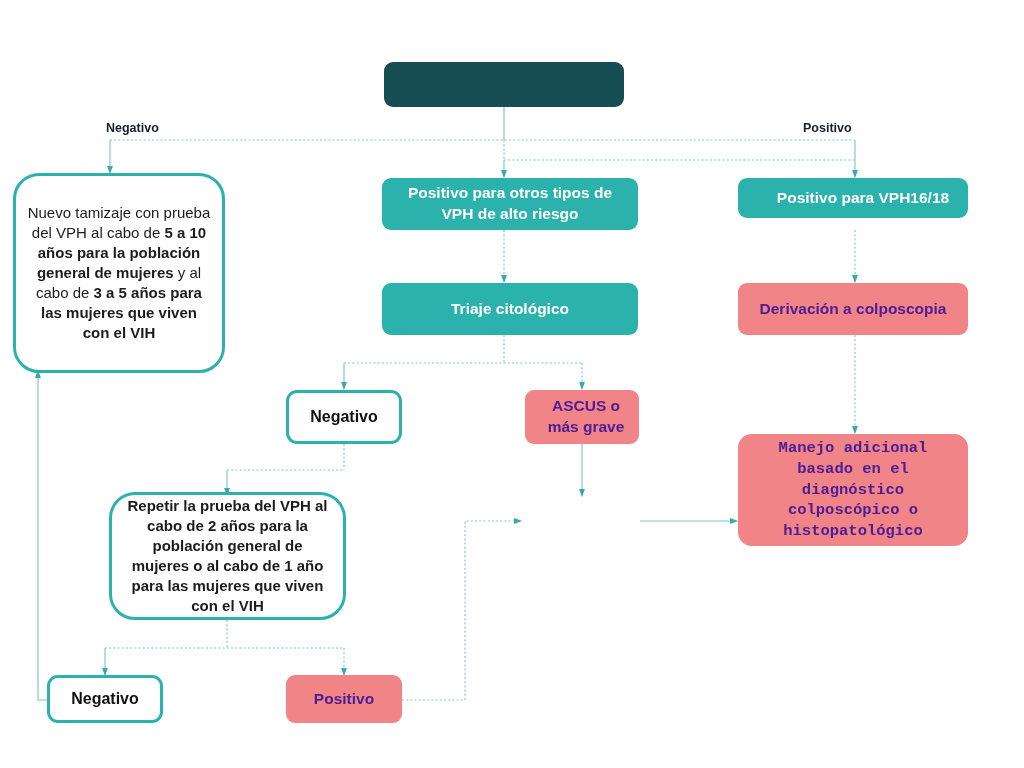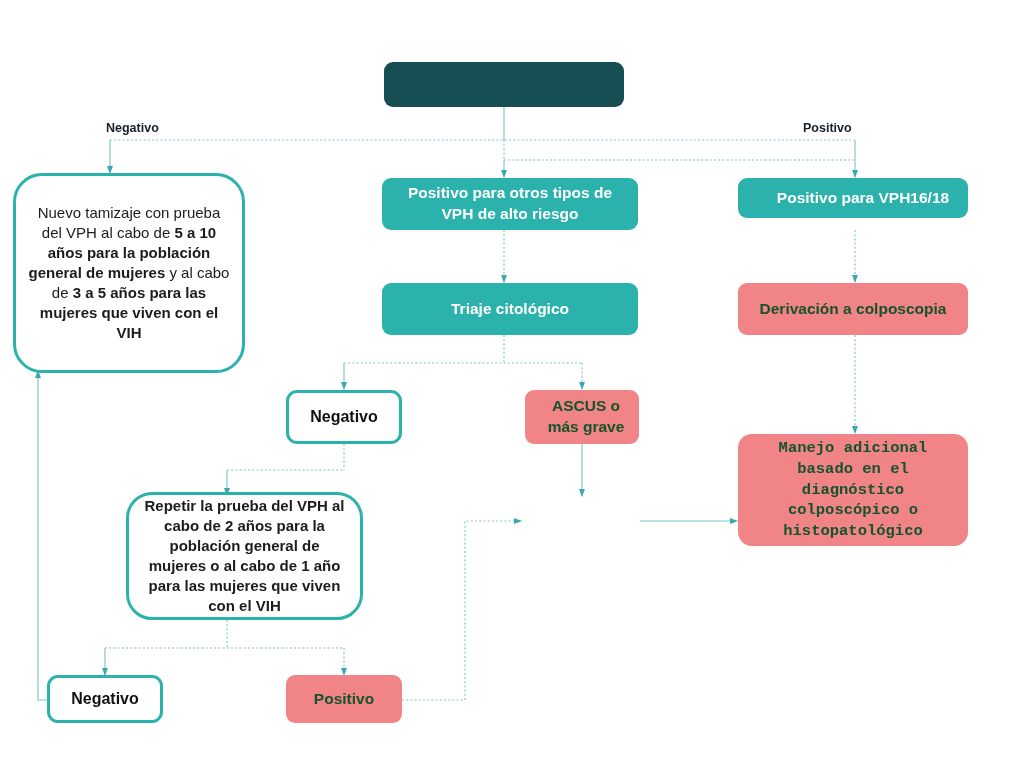--- a/index.html
+++ b/index.html
@@ -53,21 +53,21 @@
   .style-teal {
     background: #2CB2AC;
     color: #ffffff;
     border-radius: 9px;
     font-weight: bold;
     font-size: 15.5px;
   }
   
   .style-salmon {
     background: #F08486;
-    color: #14532d;
+    color: #4c1d95;
     border-radius: 9px;
     font-weight: bold;
     font-size: 15.5px;
   }
   
   .style-outline {
     background: #ffffff;
     color: #1c1c1c;
     border: 3px solid #2CB2AC;
     border-radius: 26px;
@@ -147,42 +147,42 @@
     </g>
   </svg>
 
   <div class="node style-dark" style="left:384px; top:62px; width:240px; height:45px;">
     <span class="node-text"></span>
   </div>
 
   <div class="edge-label" style="left:106px; top:121px;">Negativo</div>
   <div class="edge-label" style="left:803px; top:121px;">Positivo</div>
 
-  <div class="node style-outline" style="left:13px; top:173px; width:232px; height:200px;border-radius:29px;">
+  <div class="node style-outline" style="left:13px; top:173px; width:212px; height:200px;">
     <span class="node-text"><span class="rt">Nuevo tamizaje con prueba del VPH al cabo de </span><span class="bt">5 a 10 años para la población general de mujeres</span><span class="rt"> y al cabo de </span><span class="bt">3 a 5 años para las mujeres que viven con el VIH</span></span>
   </div>
 
   <div class="node style-teal" style="left:382px; top:283px; width:256px; height:52px;">
     <span class="node-text">Triaje citológico</span>
   </div>
 
   <div class="node style-teal" style="left:382px; top:178px; width:256px; height:52px;">
     <span class="node-text">Positivo para otros tipos de VPH de alto riesgo</span>
   </div>
 
   <div class="node style-outline-sm" style="left:286px; top:390px; width:116px; height:54px;">
     <span class="node-text">Negativo</span>
   </div>
 
   <div class="node style-salmon" style="left:525px; top:390px; width:114px; height:54px;padding-left:8px;">
     <span class="node-text">ASCUS o más grave</span>
   </div>
 
 
-  <div class="node style-outline" style="left:109px; top:492px; width:237px; height:128px;margin-left:17px;">
+  <div class="node style-outline" style="left:109px; top:492px; width:237px; height:128px;">
     <span class="node-text bt">Repetir la prueba del VPH al cabo de 2 años para la población general de mujeres o al cabo de 1 año para las mujeres que viven con el VIH</span>
   </div>
 
   <div class="node style-outline-sm" style="left:47px; top:675px; width:116px; height:48px;">
     <span class="node-text">Negativo</span>
   </div>
 
   <div class="node style-salmon" style="left:286px; top:675px; width:116px; height:48px;">
     <span class="node-text">Positivo</span>
   </div>

